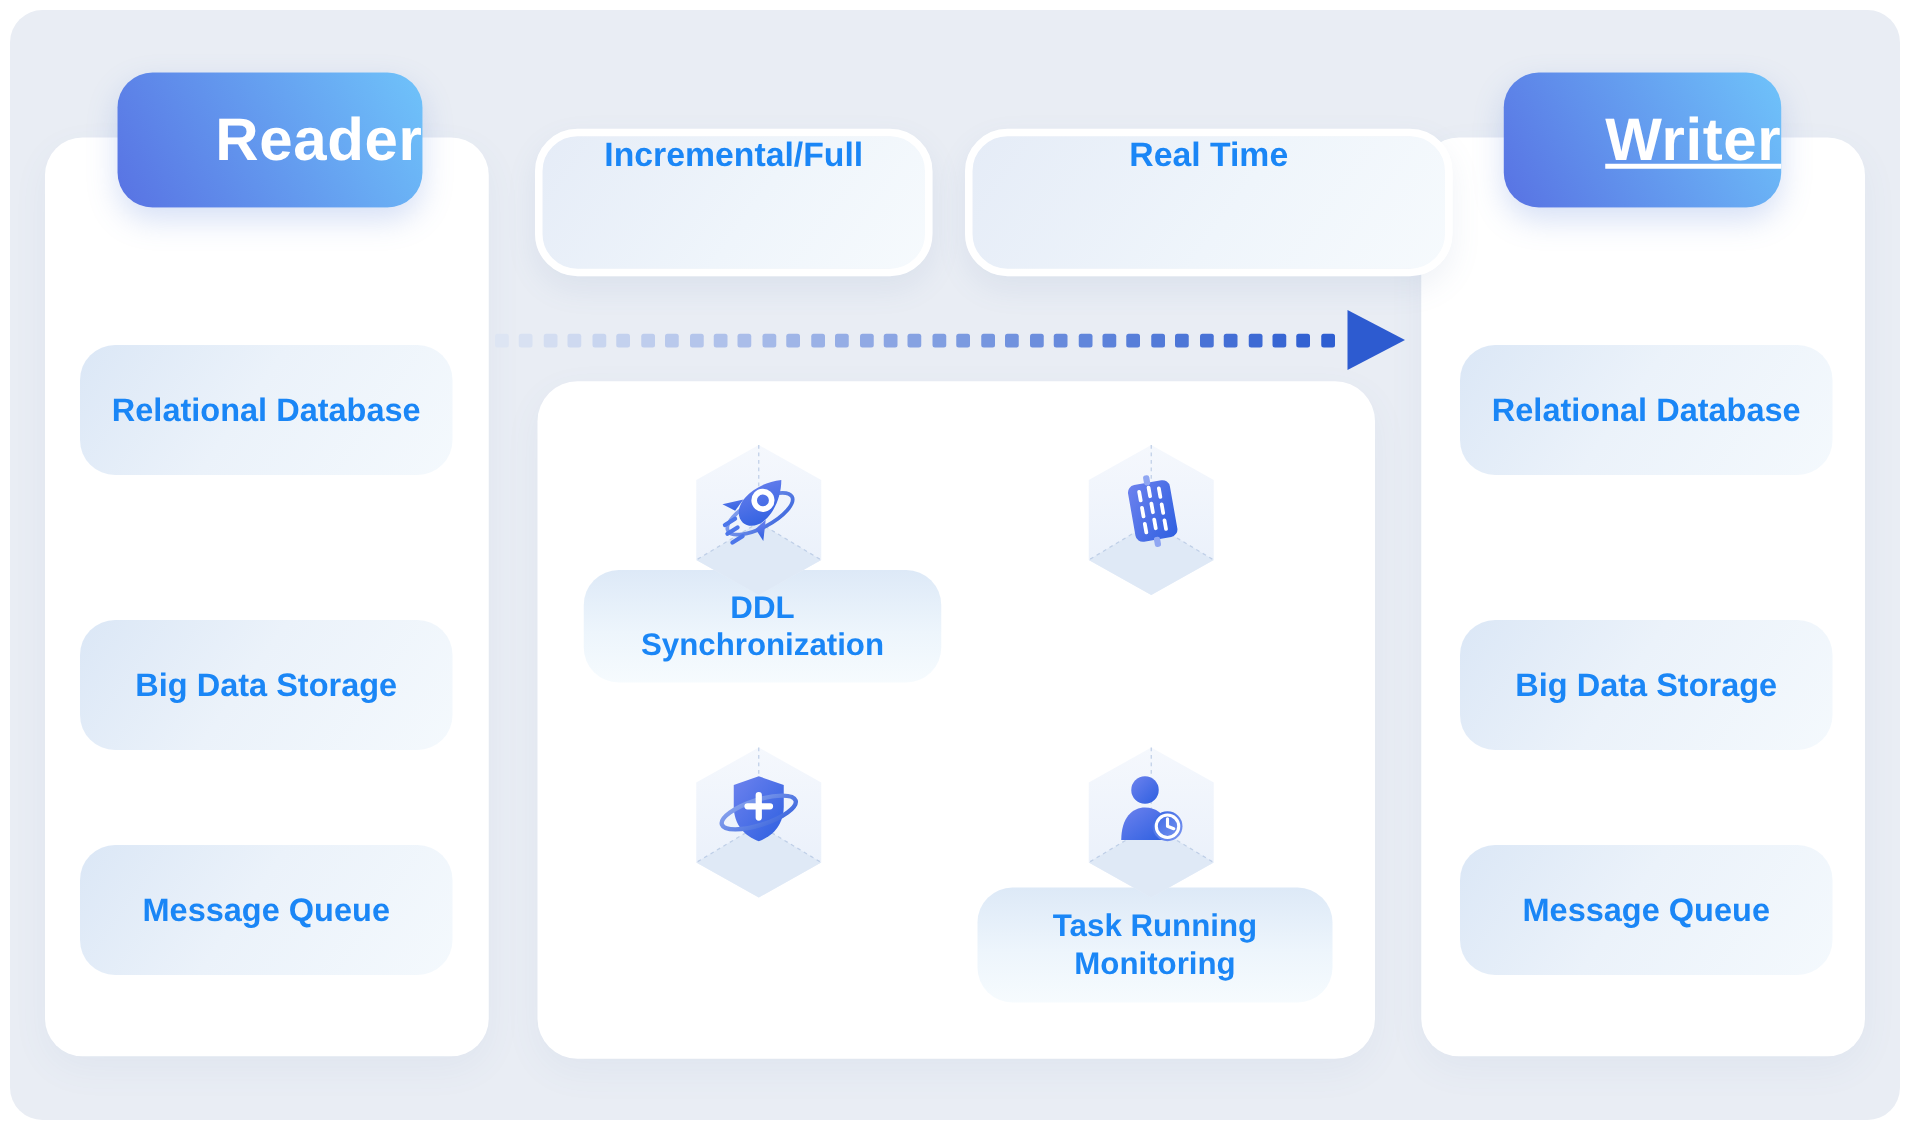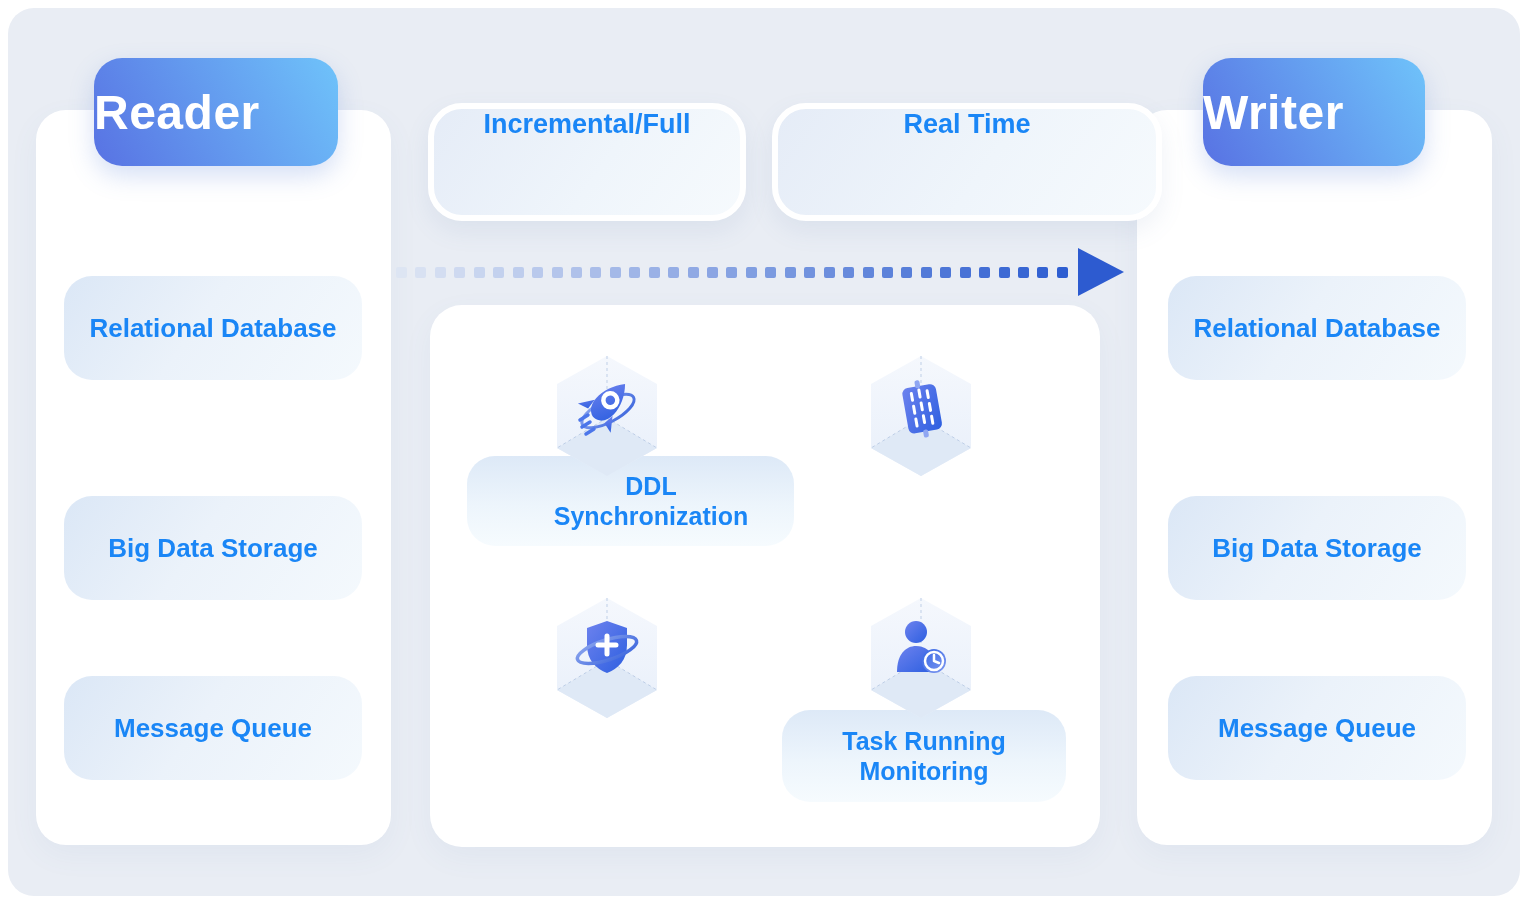--- a/index.html
+++ b/index.html
@@ -18,26 +18,26 @@
     background:#ffffff; border-radius:30px;
     box-shadow:0 10px 30px rgba(90,120,170,0.06);
   }
   .reader-panel { left:36px; }
   .writer-panel { left:1137px; }
 
   .badge {
     position:absolute; top:58px; height:108px; border-radius:28px;
     background:linear-gradient(60deg,#5872e3 0%, #6fc3fa 100%);
     color:#ffffff; font-size:48px; font-weight:800; letter-spacing:0.5px;
-    display:flex; align-items:center; justify-content:flex-start;
+    display:flex; align-items:center; justify-content:flex-end;
     box-shadow:0 10px 24px rgba(90,130,220,0.25);
     z-index:3;
   }
   .reader-badge { left:94px; width:244px; }
-  .writer-badge { left:1203px; width:222px; }
+  .writer-badge { left:1203px; width:222px;text-decoration:underline; }
 
   .side-item {
     position:absolute; width:298px; height:104px; border-radius:28px;
     background:linear-gradient(125deg,#dbe7f6 0%, #ebf2fa 45%, #f4f9fd 100%);
     color:#1a86f6; font-size:26px; font-weight:700;
     display:flex; align-items:center; justify-content:center; text-align:center;
   }
   .reader-col { left:64px; }
   .writer-col { left:1168px; }
   .row-0 { top:276px; } .row-1 { top:496px; } .row-2 { top:676px; }
@@ -72,21 +72,21 @@
     background:#ffffff; border-radius:32px;
     box-shadow:0 10px 30px rgba(90,120,170,0.06);
   }
   .feature-pill {
     position:absolute; border-radius:28px;
     background:linear-gradient(180deg,#dde9f7 0%, #edf5fc 55%, #f6fbfe 100%);
     color:#1a86f6; font-size:25px; font-weight:700; line-height:1.2;
     display:flex; align-items:center; justify-content:center; text-align:center;
     white-space:pre-line; z-index:1;
   }
-  .fp-0 { left:467px; top:456px; width:286px; height:90px;padding-left:41px; }
+  .fp-0 { left:467px; top:456px; width:286px; height:90px; }
   .fp-1 { left:782px; top:456px; width:284px; height:90px; }
   .fp-2 { left:461px; top:698px; width:294px; height:92px; }
   .fp-3 { left:782px; top:710px; width:284px; height:92px; }
 
   .cube { position:absolute; width:106px; height:124px; z-index:2; }
   .cube-0 { left:554px; top:354px; }
   .cube-1 { left:868px; top:354px; }
   .cube-2 { left:554px; top:596px; }
   .cube-3 { left:868px; top:596px; }
   .cube svg { position:absolute; left:0; top:0; }

